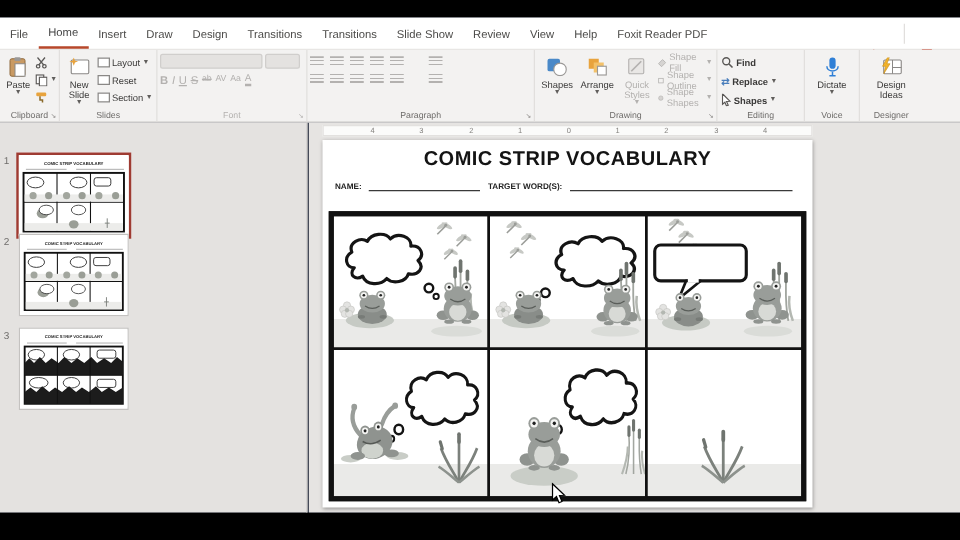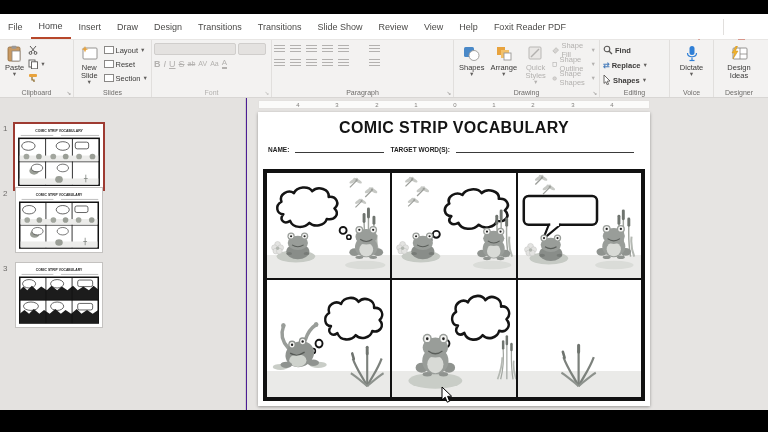--- a/index.html
+++ b/index.html
@@ -1,19 +1,19 @@
 <!DOCTYPE html>
 <html><head>
 <meta charset="utf-8">
 <style>
   html,body{margin:0;padding:0;background:#222;}
   *{box-sizing:border-box;}
   .screen{position:relative;width:768px;height:432px;background:#000;overflow:hidden;
           font-family:"Liberation Sans",sans-serif;-webkit-font-smoothing:antialiased;}
-  .app{position:absolute;left:0;top:14px;width:768px;height:396px;background:#4c1d95;}
+  .app{position:absolute;left:0;top:14px;width:768px;height:396px;background:#0f172a;}
 
   
   .tabrow{position:absolute;top:0;left:0;right:0;height:26px;background:#fff;display:flex;
           align-items:stretch;font-size:9px;color:#4b4a48;border-bottom:1px solid #e8e6e4;}
   .tab{padding:0 8px;display:flex;align-items:center;cursor:default;white-space:nowrap;}
   .tab.active{font-weight:normal;color:#444;border-bottom:2.5px solid #b7472a;}
   .tab-action{position:absolute;top:16px;height:26px;display:flex;align-items:center;gap:4px;
               color:#c64632;font-size:9px;white-space:nowrap;}
   .tab-action.share{right:52px;}
   .tab-action.comments{right:-26px;}
@@ -101,21 +101,21 @@
       <div class="tab-action comments">
         <svg width="9" height="9" viewBox="0 0 9 9">
             <path d="M1 1 H8 V6 H4 L2 8 V6 H1 Z" stroke="#c64632" stroke-width="1" fill="none"></path>
           </svg>
         <span>Comments</span>
       </div>
     </div>
 
     <div class="ribbon">
 
-      <div class="group" style="width:74px;">
+      <div class="group" style="width:48px;">
         <div class="grow">
           <div class="bigbtn">
             <div class="bicon">
               <svg width="15" height="17" viewBox="0 0 15 17">
                   <rect x="1" y="2" width="12" height="14" rx="1.5" fill="#c99a63" stroke="#8f6a3e" stroke-width="0.8"></rect>
                   <rect x="4.5" y="0.8" width="5" height="3" rx="1" fill="#9a9896"></rect>
                   <rect x="5" y="6" width="8" height="10" fill="#fff" stroke="#8a8886" stroke-width="0.8"></rect>
                 </svg>
             </div>
             <span>Paste</span>

